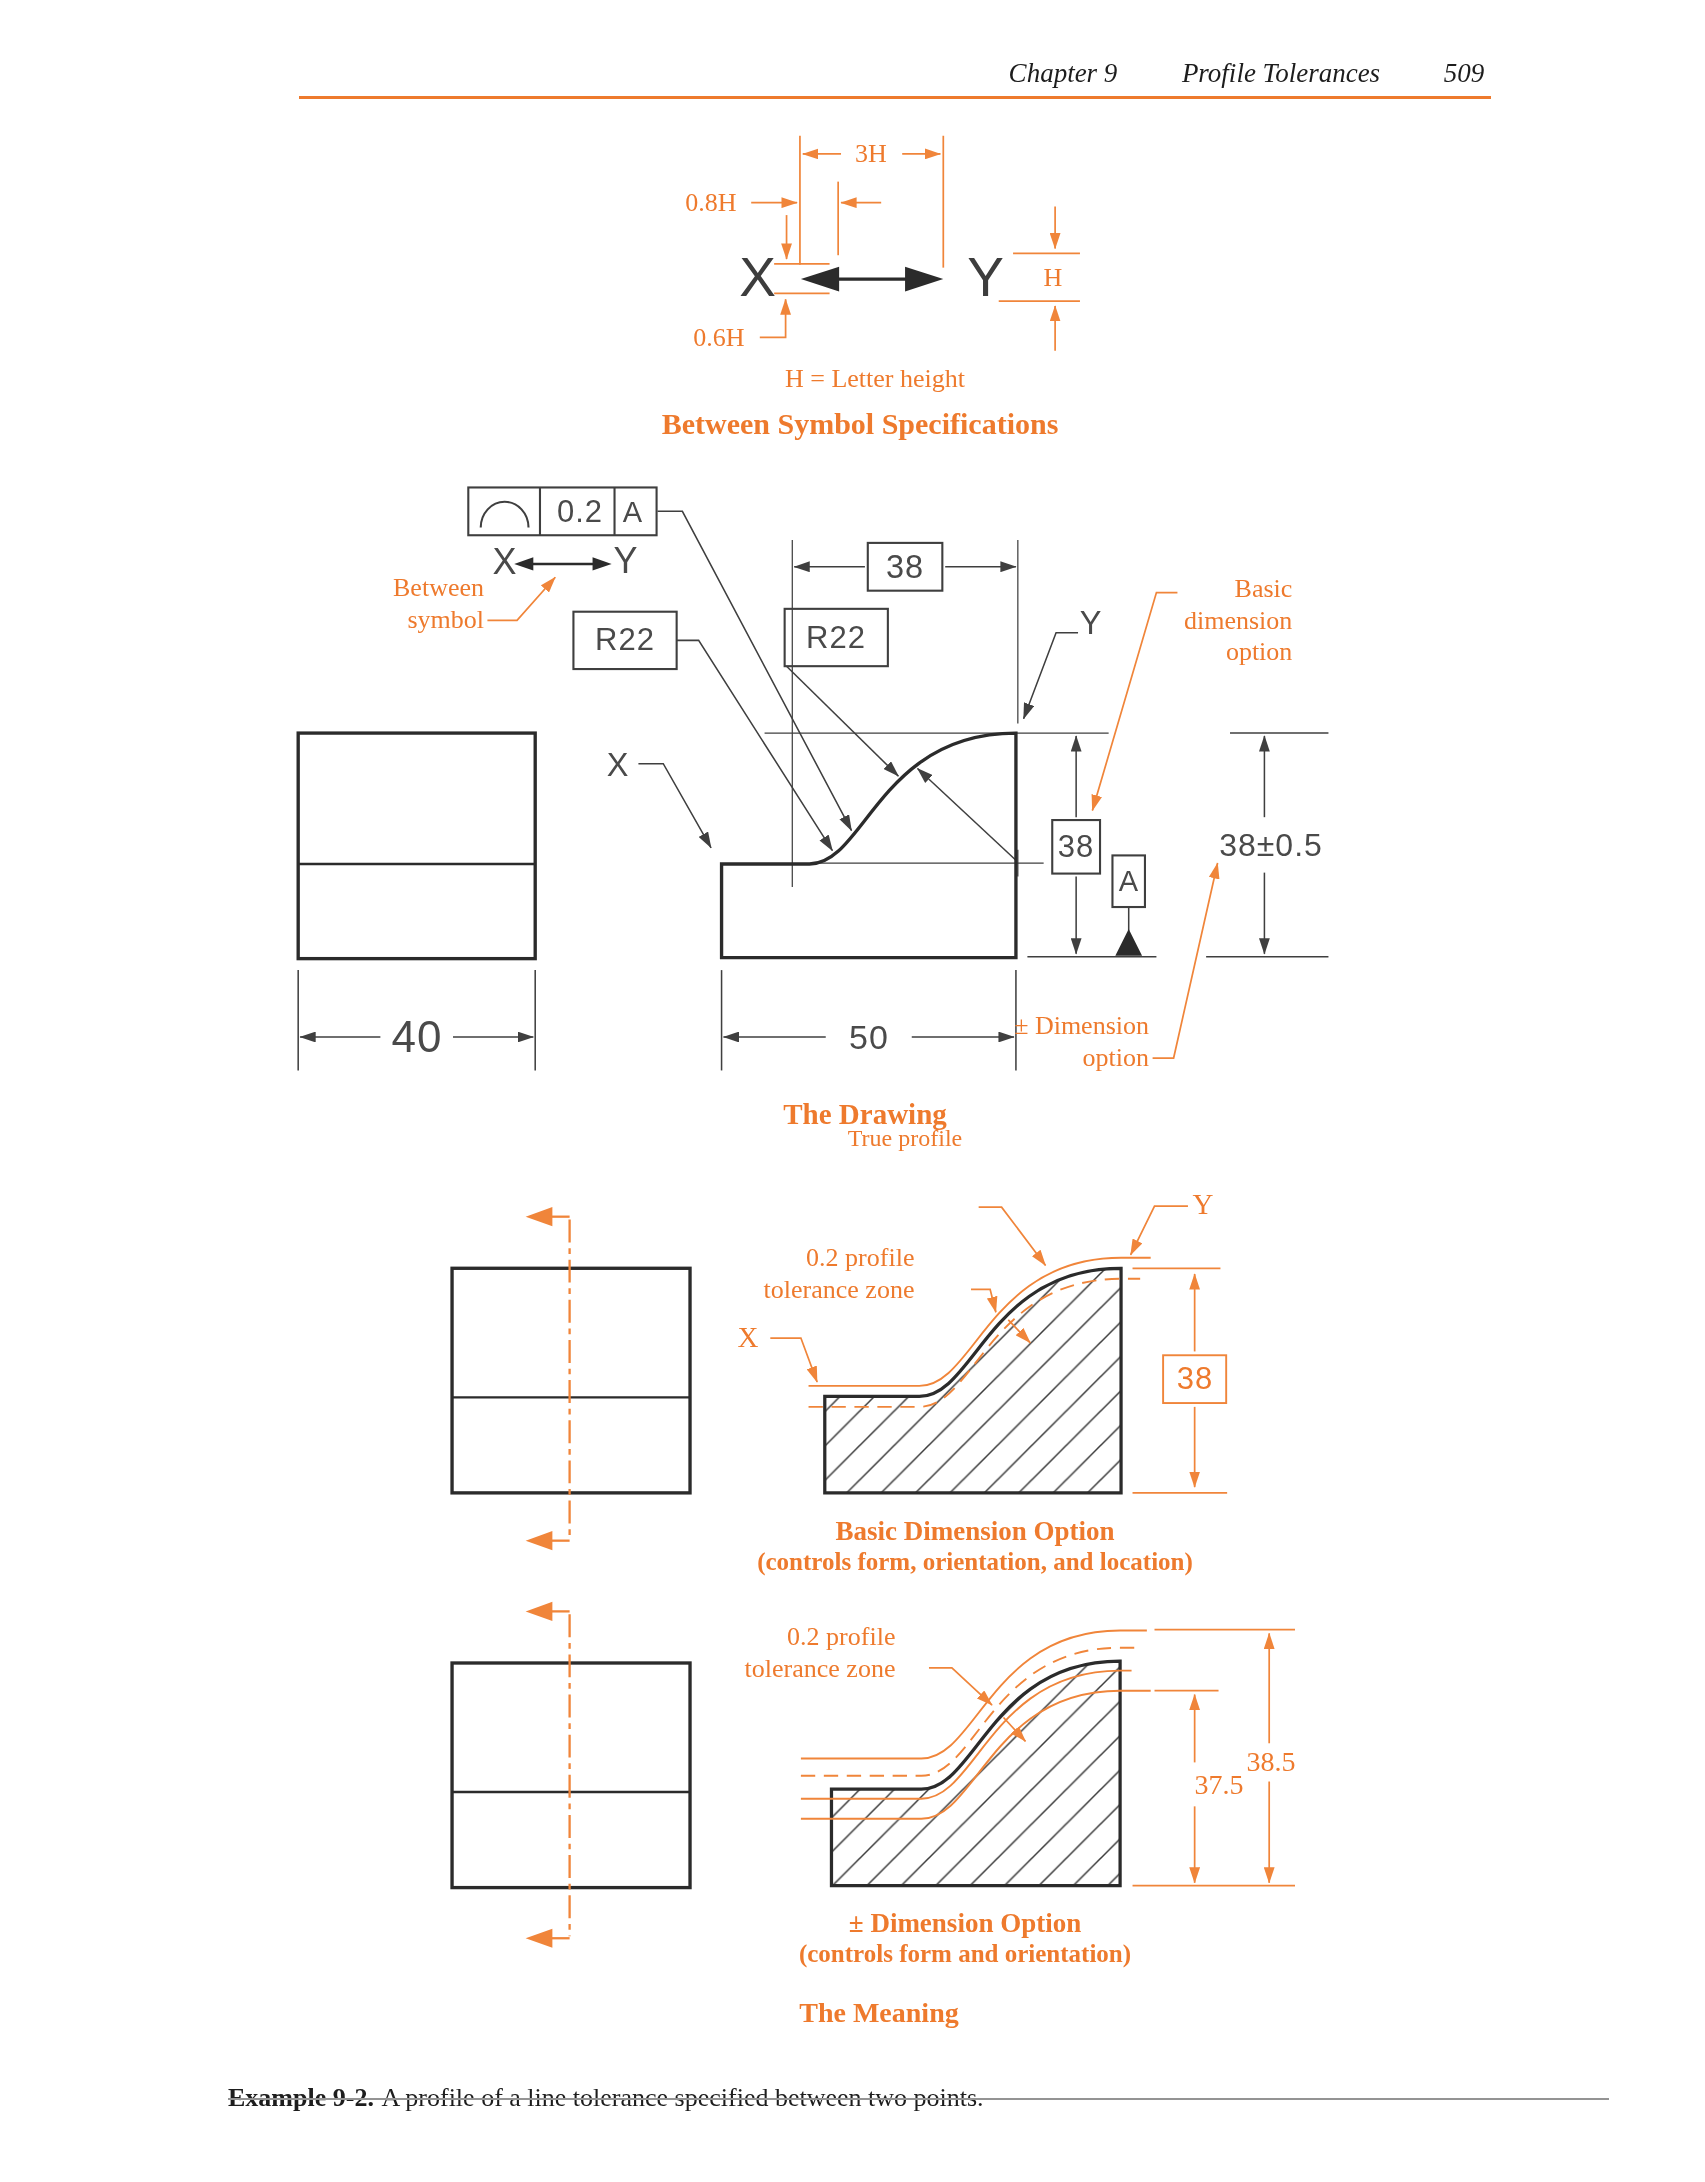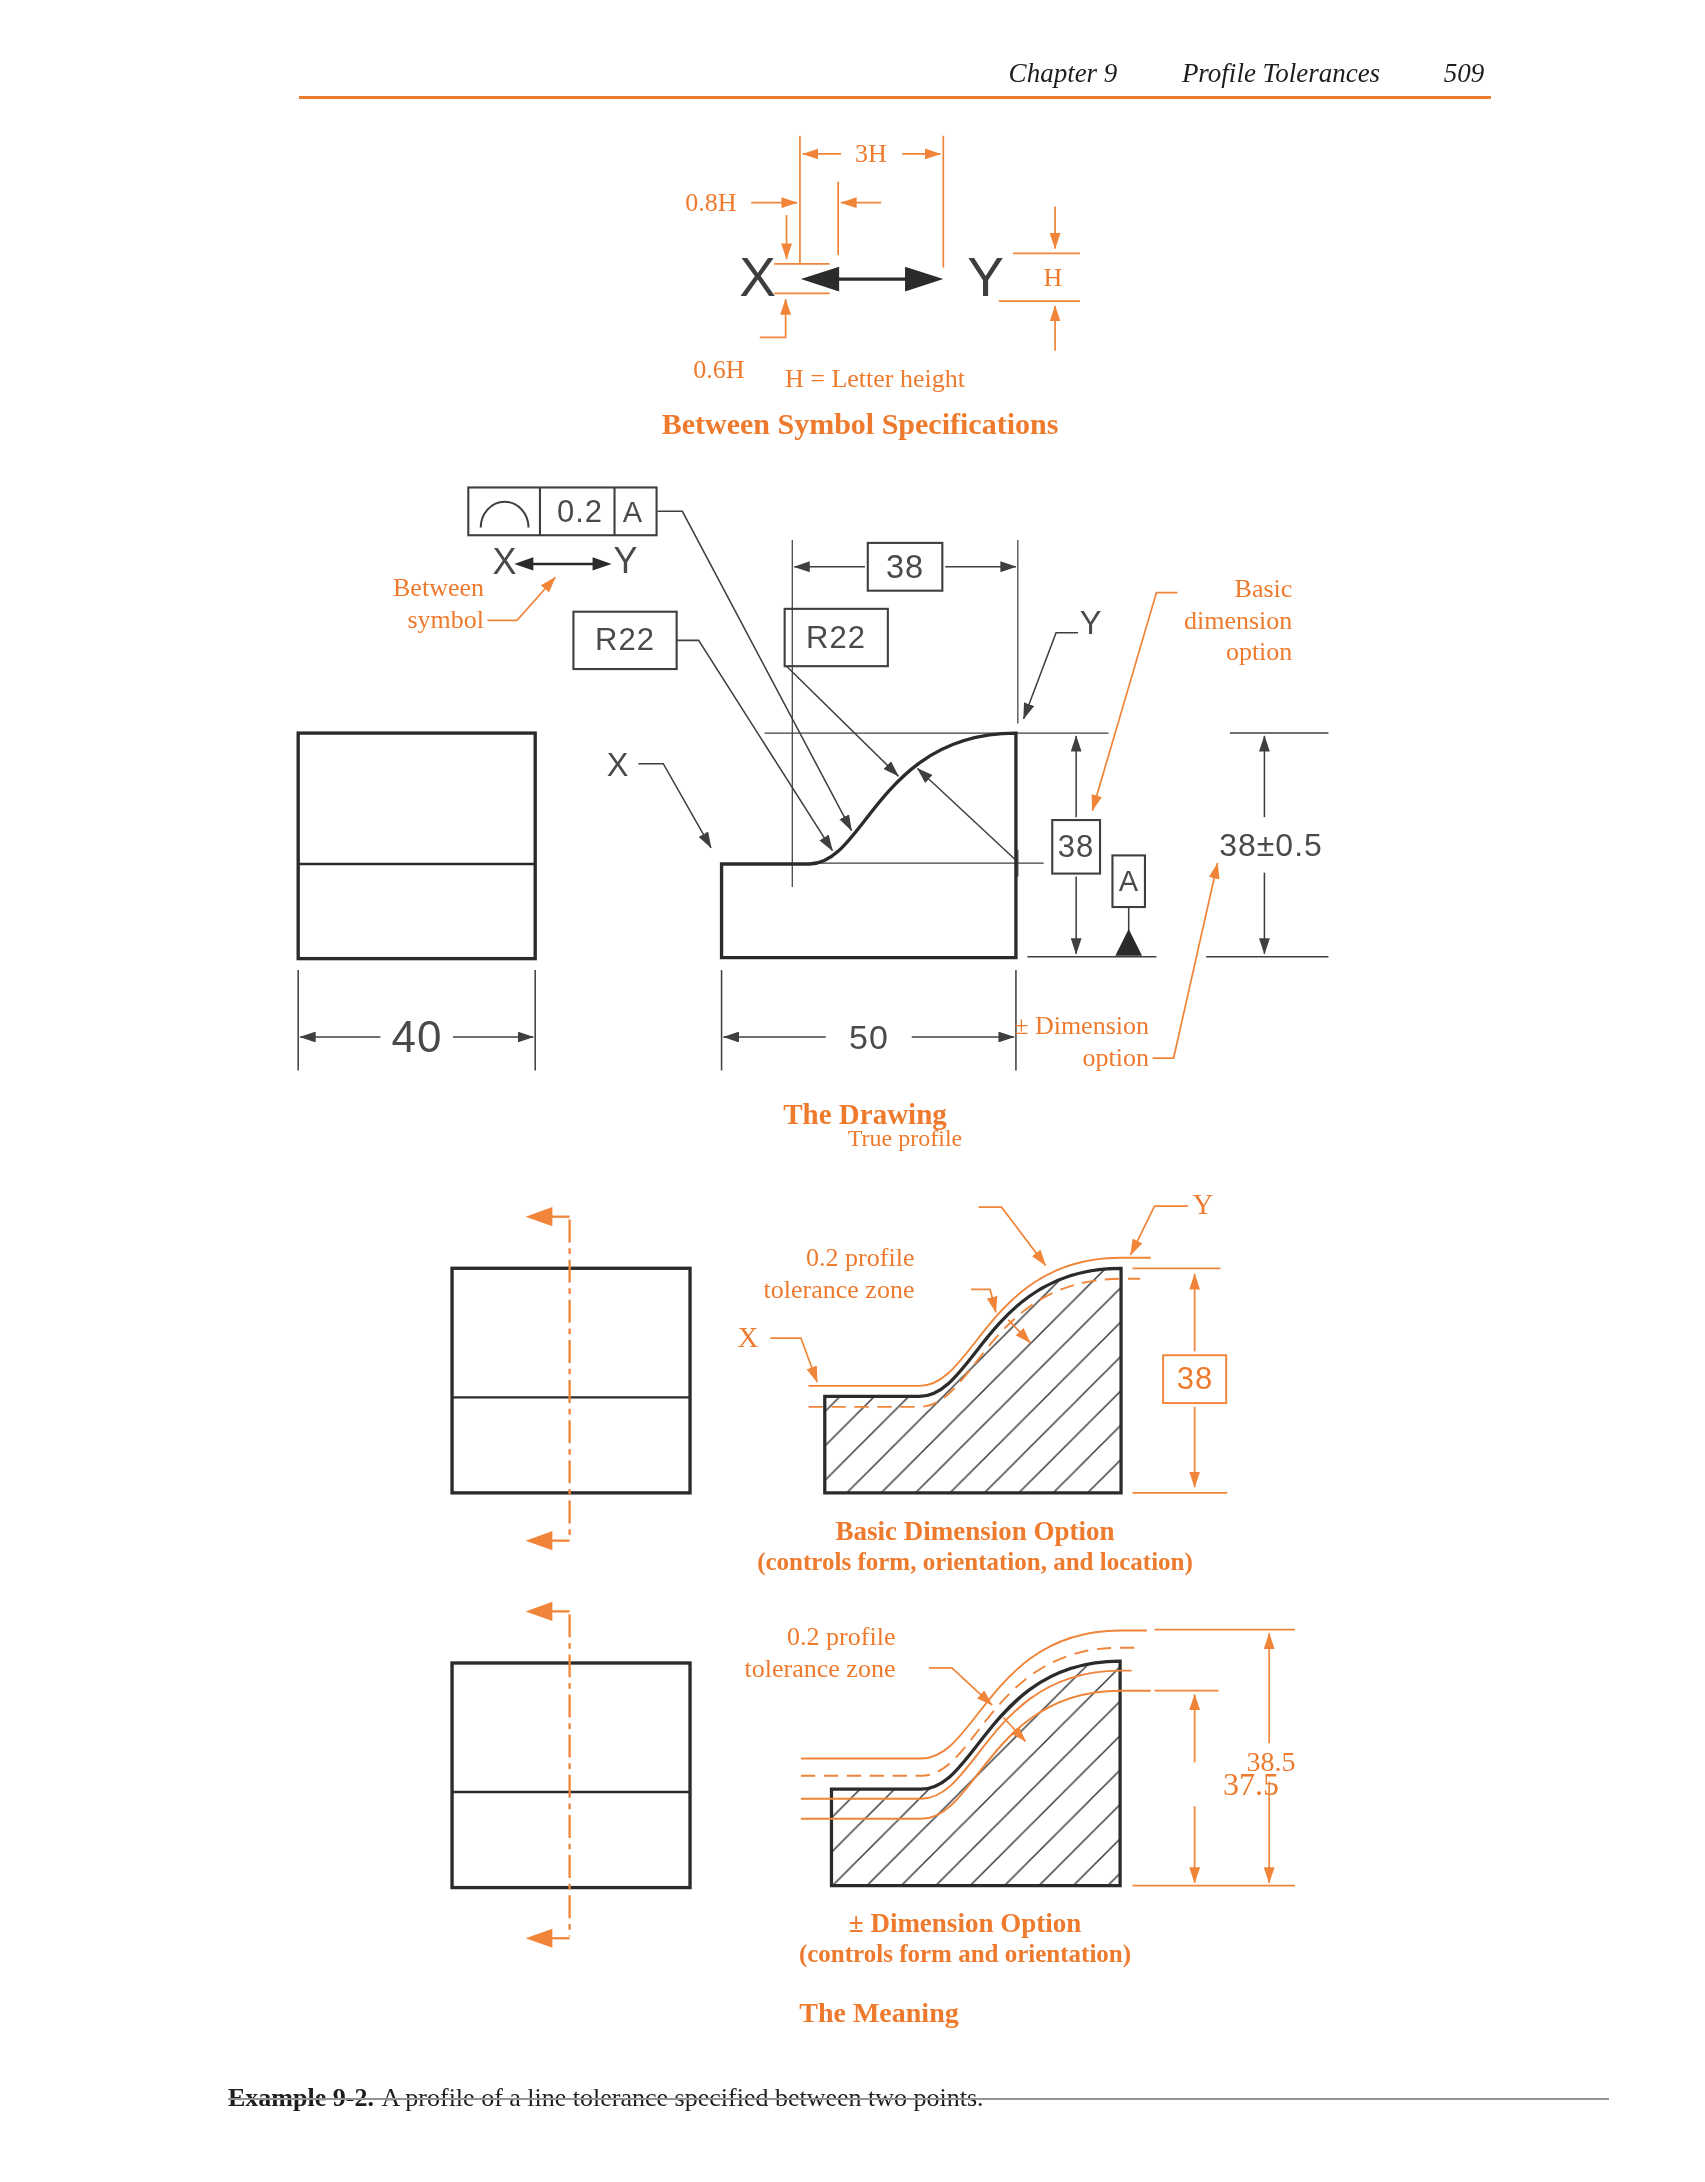--- a/index.html
+++ b/index.html
@@ -194,21 +194,21 @@
     </g>
   </svg>
 
   <span class="t ctr hdr" style="left:1063px;top:73px;font-size:27px;">Chapter 9</span>
   <span class="t ctr hdr" style="left:1281px;top:73px;font-size:27px;">Profile Tolerances</span>
   <span class="t ctr hdr" style="left:1464px;top:73px;font-size:27px;">509</span>
   <div class="rule" style="left:299px;top:96px;width:1192px;height:2.9px;background:#ee7a2d;"></div>
 
   <span class="t ctr ol" style="left:871px;top:154px;font-size:26px;">3H</span>
   <span class="t ctr ol" style="left:711px;top:203px;font-size:26px;">0.8H</span>
-  <span class="t ctr ol" style="left:719px;top:338px;font-size:26px;margin-top:32px;">0.6H</span>
+  <span class="t ctr ol" style="left:719px;top:338px;font-size:26px;">0.6H</span>
   <span class="t ctr ol" style="left:1053px;top:278px;font-size:26px;">H</span>
   <span class="t ctr cad" style="left:758px;top:277px;font-size:55px;font-weight:400;color:#3d3d3d;">X</span>
   <span class="t ctr cad" style="left:986px;top:277px;font-size:55px;font-weight:400;color:#3d3d3d;">Y</span>
   <span class="t ctr ol" style="left:875px;top:379px;font-size:26px;">H = Letter height</span>
   <span class="t ctr oh" style="left:860px;top:424px;font-size:30px;">Between Symbol Specifications</span>
 
   <span class="t ctr cad" style="left:580px;top:512px;font-size:31px;">0.2</span>
   <span class="t ctr cad" style="left:633px;top:512px;font-size:29px;">A</span>
   <span class="t ctr cad" style="left:505px;top:562px;font-size:36px;">X</span>
   <span class="t ctr cad" style="left:626px;top:561px;font-size:36px;">Y</span>
@@ -235,21 +235,21 @@
   <span class="t ctr ol" style="left:839px;top:1274px;font-size:26px;">0.2 profile
 tolerance zone</span>
   <span class="t ctr ol" style="left:748px;top:1338px;font-size:29px;">X</span>
   <span class="t ctr ol" style="left:1203px;top:1205px;font-size:29px;">Y</span>
   <span class="t ctr cad-o" style="left:1195px;top:1379px;font-size:31px;">38</span>
   <span class="t ctr oh" style="left:975px;top:1531px;font-size:27px;">Basic Dimension Option</span>
   <span class="t ctr oh" style="left:975px;top:1562px;font-size:25px;">(controls form, orientation, and location)</span>
 
   <span class="t ctr ol" style="left:820px;top:1653px;font-size:26px;">0.2 profile
 tolerance zone</span>
-  <span class="t ctr ol" style="left:1251px;top:1785px;font-size:32px;">37.5</span>
+  <span class="t ctr ol" style="left:1219px;top:1785px;font-size:28px;">37.5</span>
   <span class="t ctr ol" style="left:1271px;top:1762px;font-size:28px;">38.5</span>
   <span class="t ctr oh" style="left:965px;top:1923px;font-size:27px;">± Dimension Option</span>
   <span class="t ctr oh" style="left:965px;top:1954px;font-size:25px;">(controls form and orientation)</span>
 
   <span class="t ctr oh" style="left:879px;top:2013px;font-size:28px;">The Meaning</span>
   <div class="t cap" style="left:228px;top:2053px;font-size:26px;">
     <span style="font-weight:bold;margin-right:7.6px;">Example 9-2.</span><span>A profile of a line tolerance specified between two points.</span>
   </div>
   <div class="rule" style="left:228px;top:2098px;width:1381px;height:2.4px;background:#949494;"></div>
 

